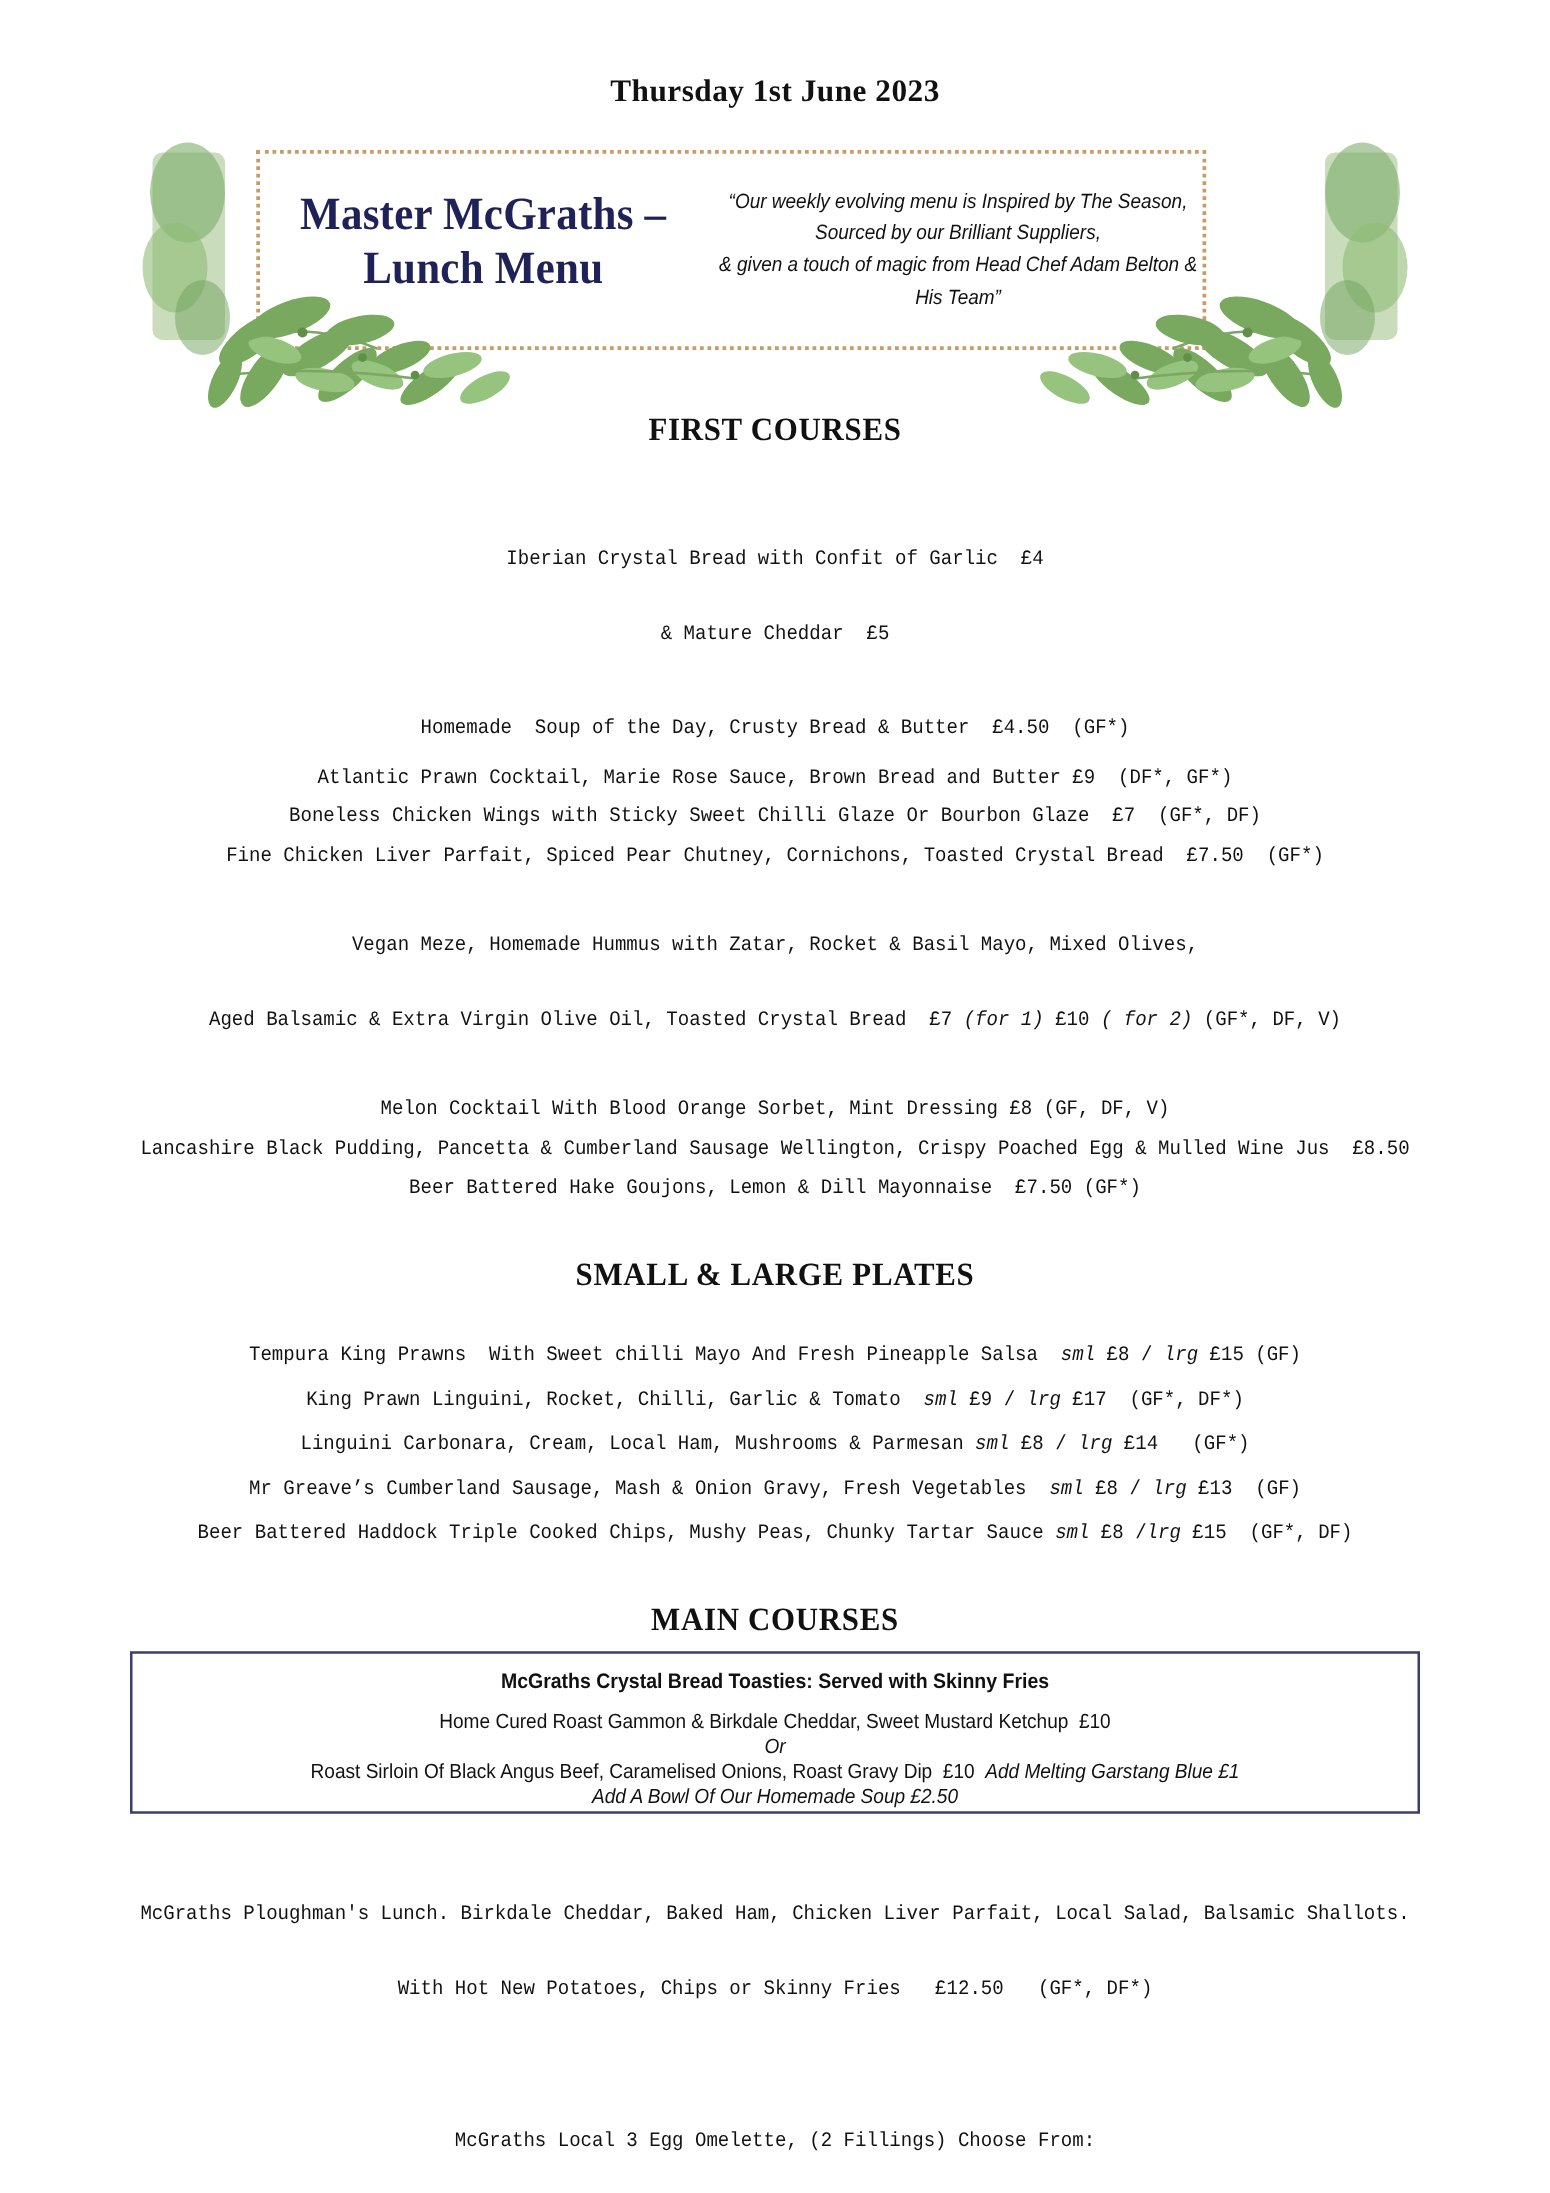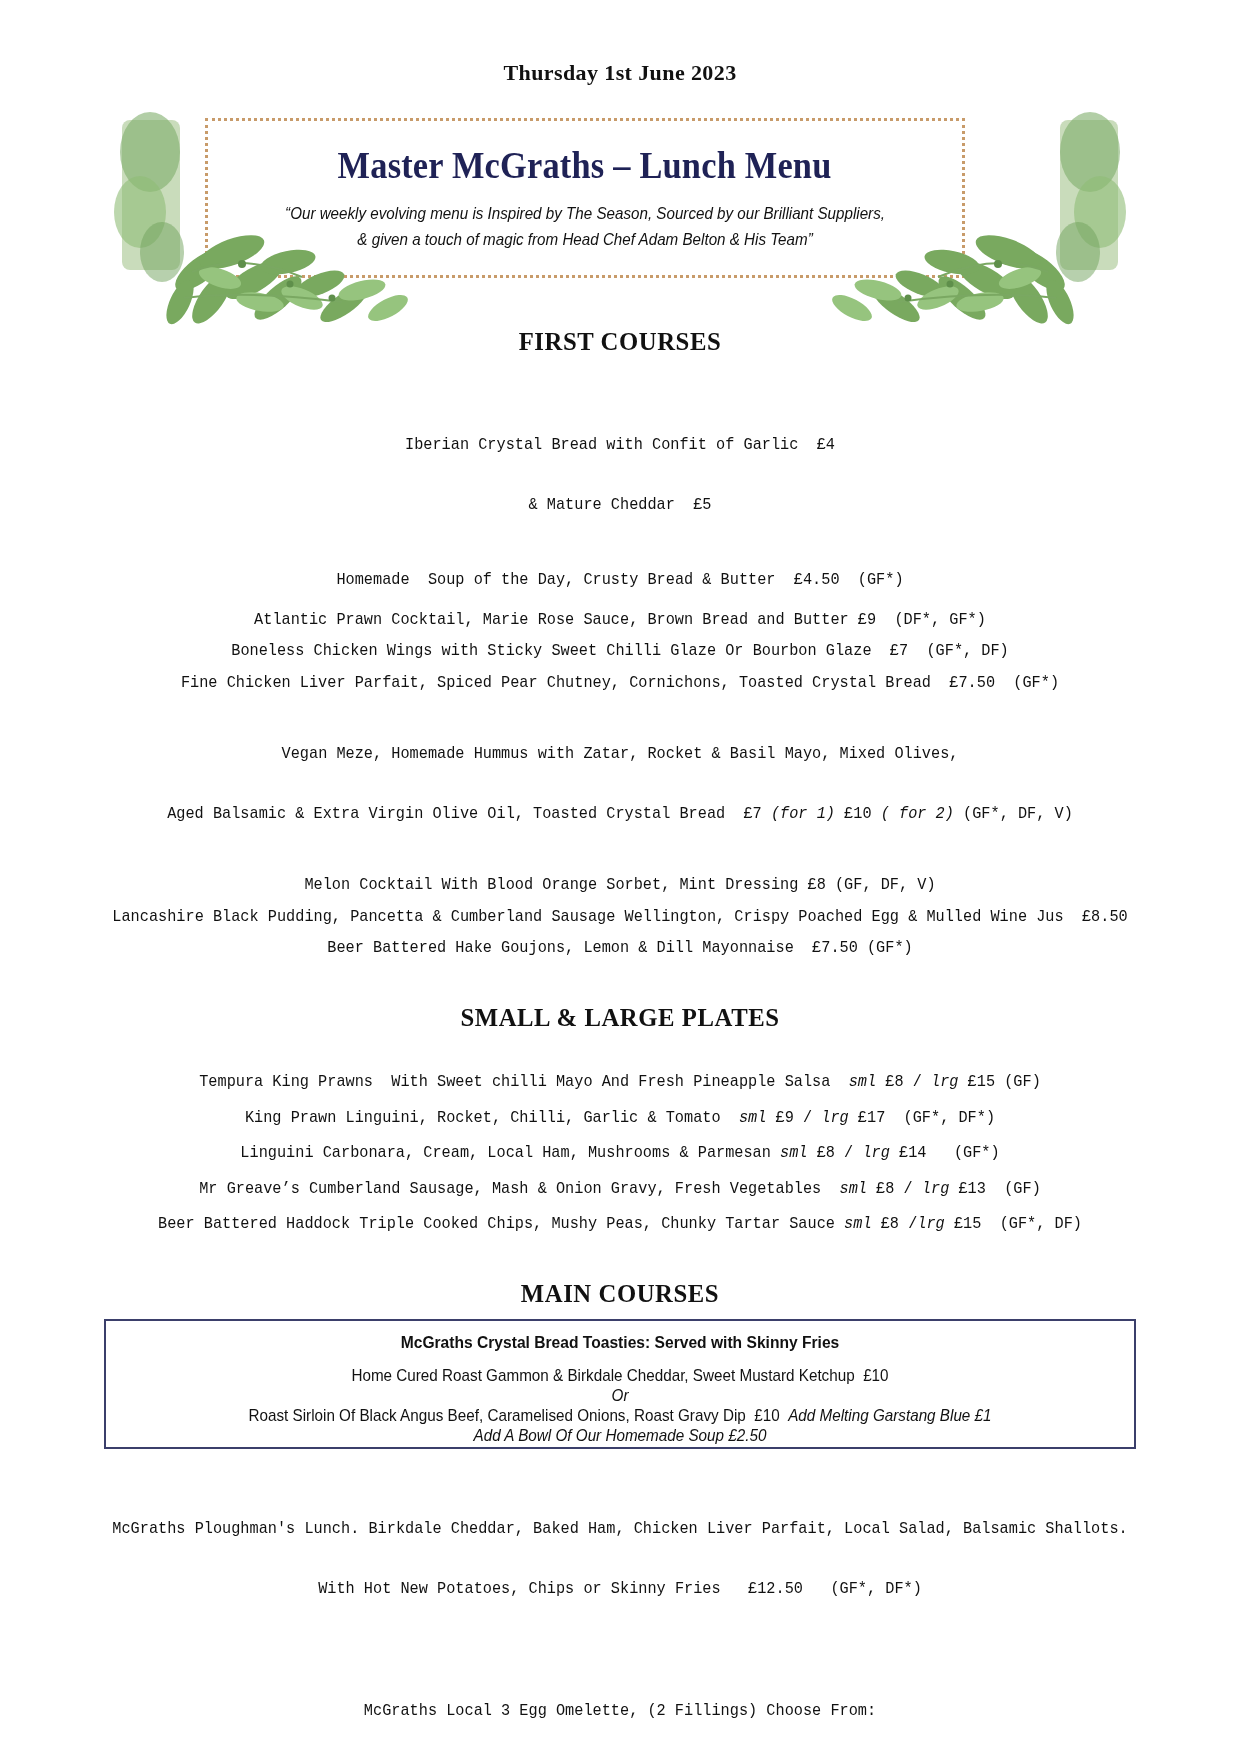--- a/index.html
+++ b/index.html
@@ -14,21 +14,21 @@
     position: relative;
     overflow: hidden;
   }
 
   .page { position: relative; width: 1240px; height: 1754px; padding: 0; }
 
   
   .date-line {
     text-align: center;
     font-family: "Liberation Serif", serif;
-    font-size: 22px;
+    font-size: 25px;
     font-weight: 700;
     letter-spacing: 0.4px;
     color: #111;
     padding-top: 60px;
   }
 
   
   .header-block {
     position: relative;
     margin: 26px 0 0 0;
@@ -38,26 +38,26 @@
     position: absolute;
     left: 205px;
     top: 6px;
     width: 760px;
     height: 160px;
     border: 3px dotted #c89b6a;
     background: transparent;
   }
   .header-text {
     position: absolute;
-    left: 205px;
+    left: 216px;
     top: 6px;
     width: 760px;
     height: 160px;
     display: flex;
-    flex-direction: column;
+    flex-direction: row;
     align-items: center;
     justify-content: center;
     z-index: 5;
   }
   .menu-title {
     font-family: "Liberation Serif", serif;
     font-weight: 700;
     font-size: 37px;
     color: #1f2256;
     letter-spacing: 0.2px;

